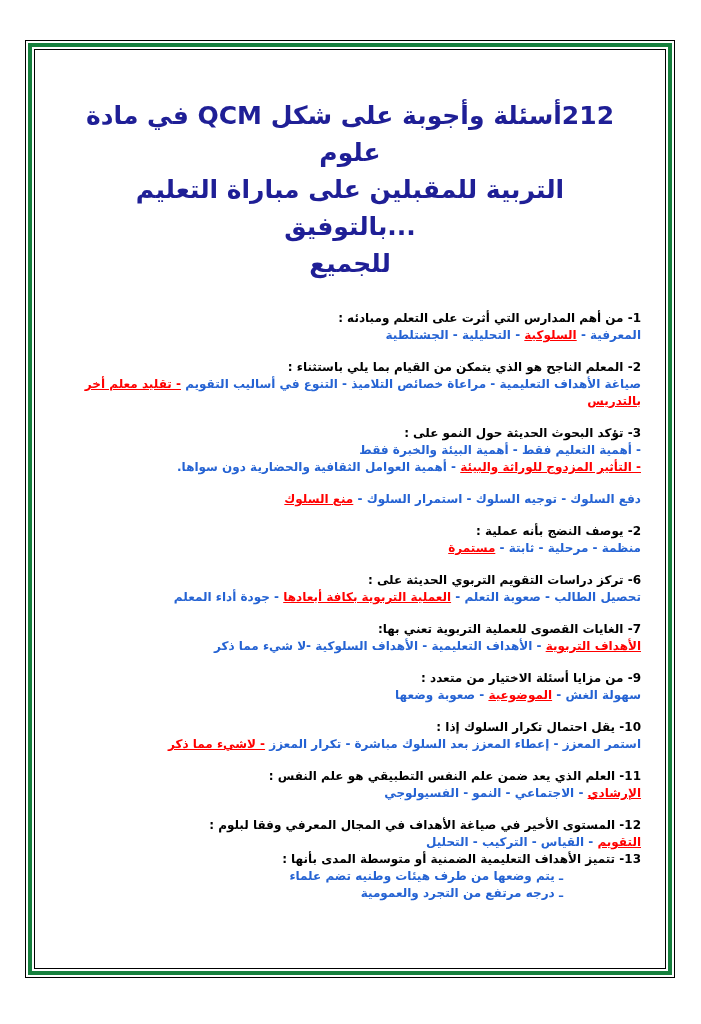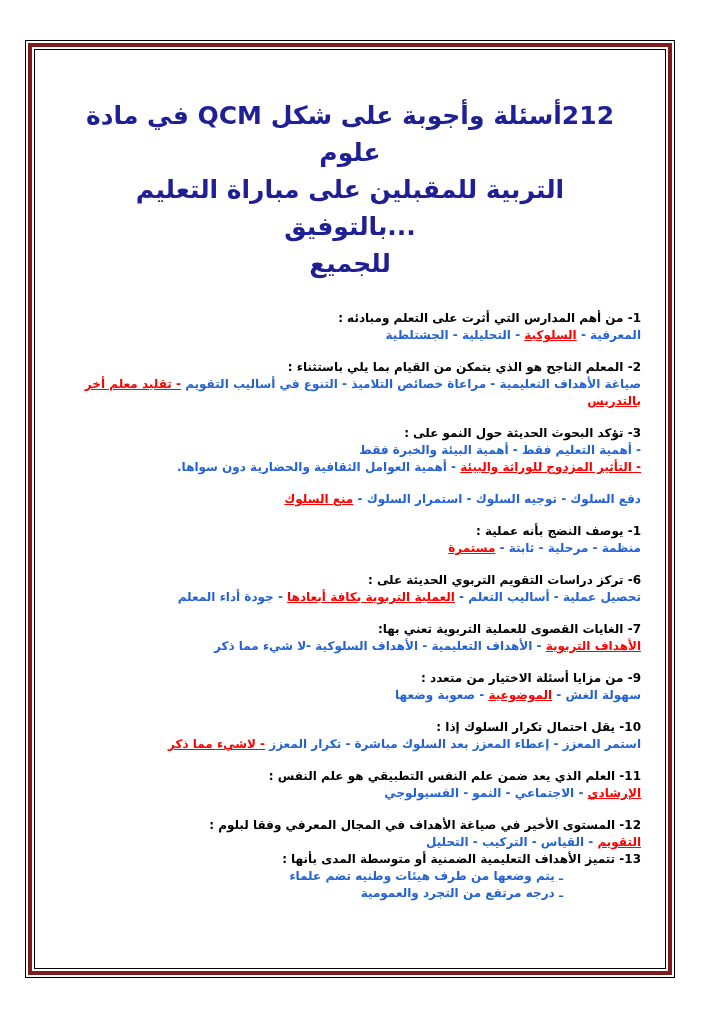--- a/index.html
+++ b/index.html
@@ -22,21 +22,21 @@
     top: 40px;
     width: 650px;
     height: 938px;
     box-sizing: border-box;
     border: 1px solid #000000;
     padding: 2px;
   }
   .frame-mid {
     box-sizing: border-box;
     height: 100%;
-    border: 4px solid #7f1d1d;
+    border: 4px solid #15803d;
     padding: 2px;
   }
   .frame-inner {
     box-sizing: border-box;
     height: 100%;
     border: 1px solid #000000;
     overflow: hidden;
   }
   .content {
     direction: rtl;
@@ -94,26 +94,26 @@
               </div>
               <div class="q-block">
                 <div class="q-question">3- تؤكد البحوث الحديثة حول النمو على :</div>
                 <div class="q-answer"><span class="seg-blue">- أهمية التعليم فقط - أهمية البيئة والخبرة فقط</span></div>
                 <div class="q-answer"><span class="seg-red">- التأثير المزدوج للوراثة والبيئة</span><span class="seg-blue"> - أهمية العوامل الثقافية والحضارية دون سواها.</span></div>
               </div>
               <div class="q-block">
                 <div class="q-answer"><span class="seg-blue">دفع السلوك - توجيه السلوك - استمرار السلوك - </span><span class="seg-red">منع السلوك</span></div>
               </div>
               <div class="q-block">
-                <div class="q-question">1- يوصف النضج بأنه عملية :</div>
+                <div class="q-question">2- يوصف النضج بأنه عملية :</div>
                 <div class="q-answer"><span class="seg-blue">منظمة - مرحلية - ثابتة - </span><span class="seg-red">مستمرة</span></div>
               </div>
               <div class="q-block">
                 <div class="q-question">6- تركز دراسات التقويم التربوي الحديثة على :</div>
-                <div class="q-answer"><span class="seg-blue">تحصيل عملية - أساليب التعلم - </span><span class="seg-red">العملية التربوية بكافة أبعادها</span><span class="seg-blue"> - جودة أداء المعلم</span></div>
+                <div class="q-answer"><span class="seg-blue">تحصيل الطالب - صعوبة التعلم - </span><span class="seg-red">العملية التربوية بكافة أبعادها</span><span class="seg-blue"> - جودة أداء المعلم</span></div>
               </div>
               <div class="q-block">
                 <div class="q-question">7- الغايات القصوى للعملية التربوية تعني بها:</div>
                 <div class="q-answer"><span class="seg-red">الأهداف التربوية</span><span class="seg-blue"> - الأهداف التعليمية - الأهداف السلوكية -لا شيء مما ذكر</span></div>
               </div>
               <div class="q-block">
                 <div class="q-question">9- من مزايا أسئلة الاختيار من متعدد :</div>
                 <div class="q-answer"><span class="seg-blue">سهولة الغش - </span><span class="seg-red">الموضوعية</span><span class="seg-blue"> - صعوبة وضعها</span></div>
               </div>
               <div class="q-block">

